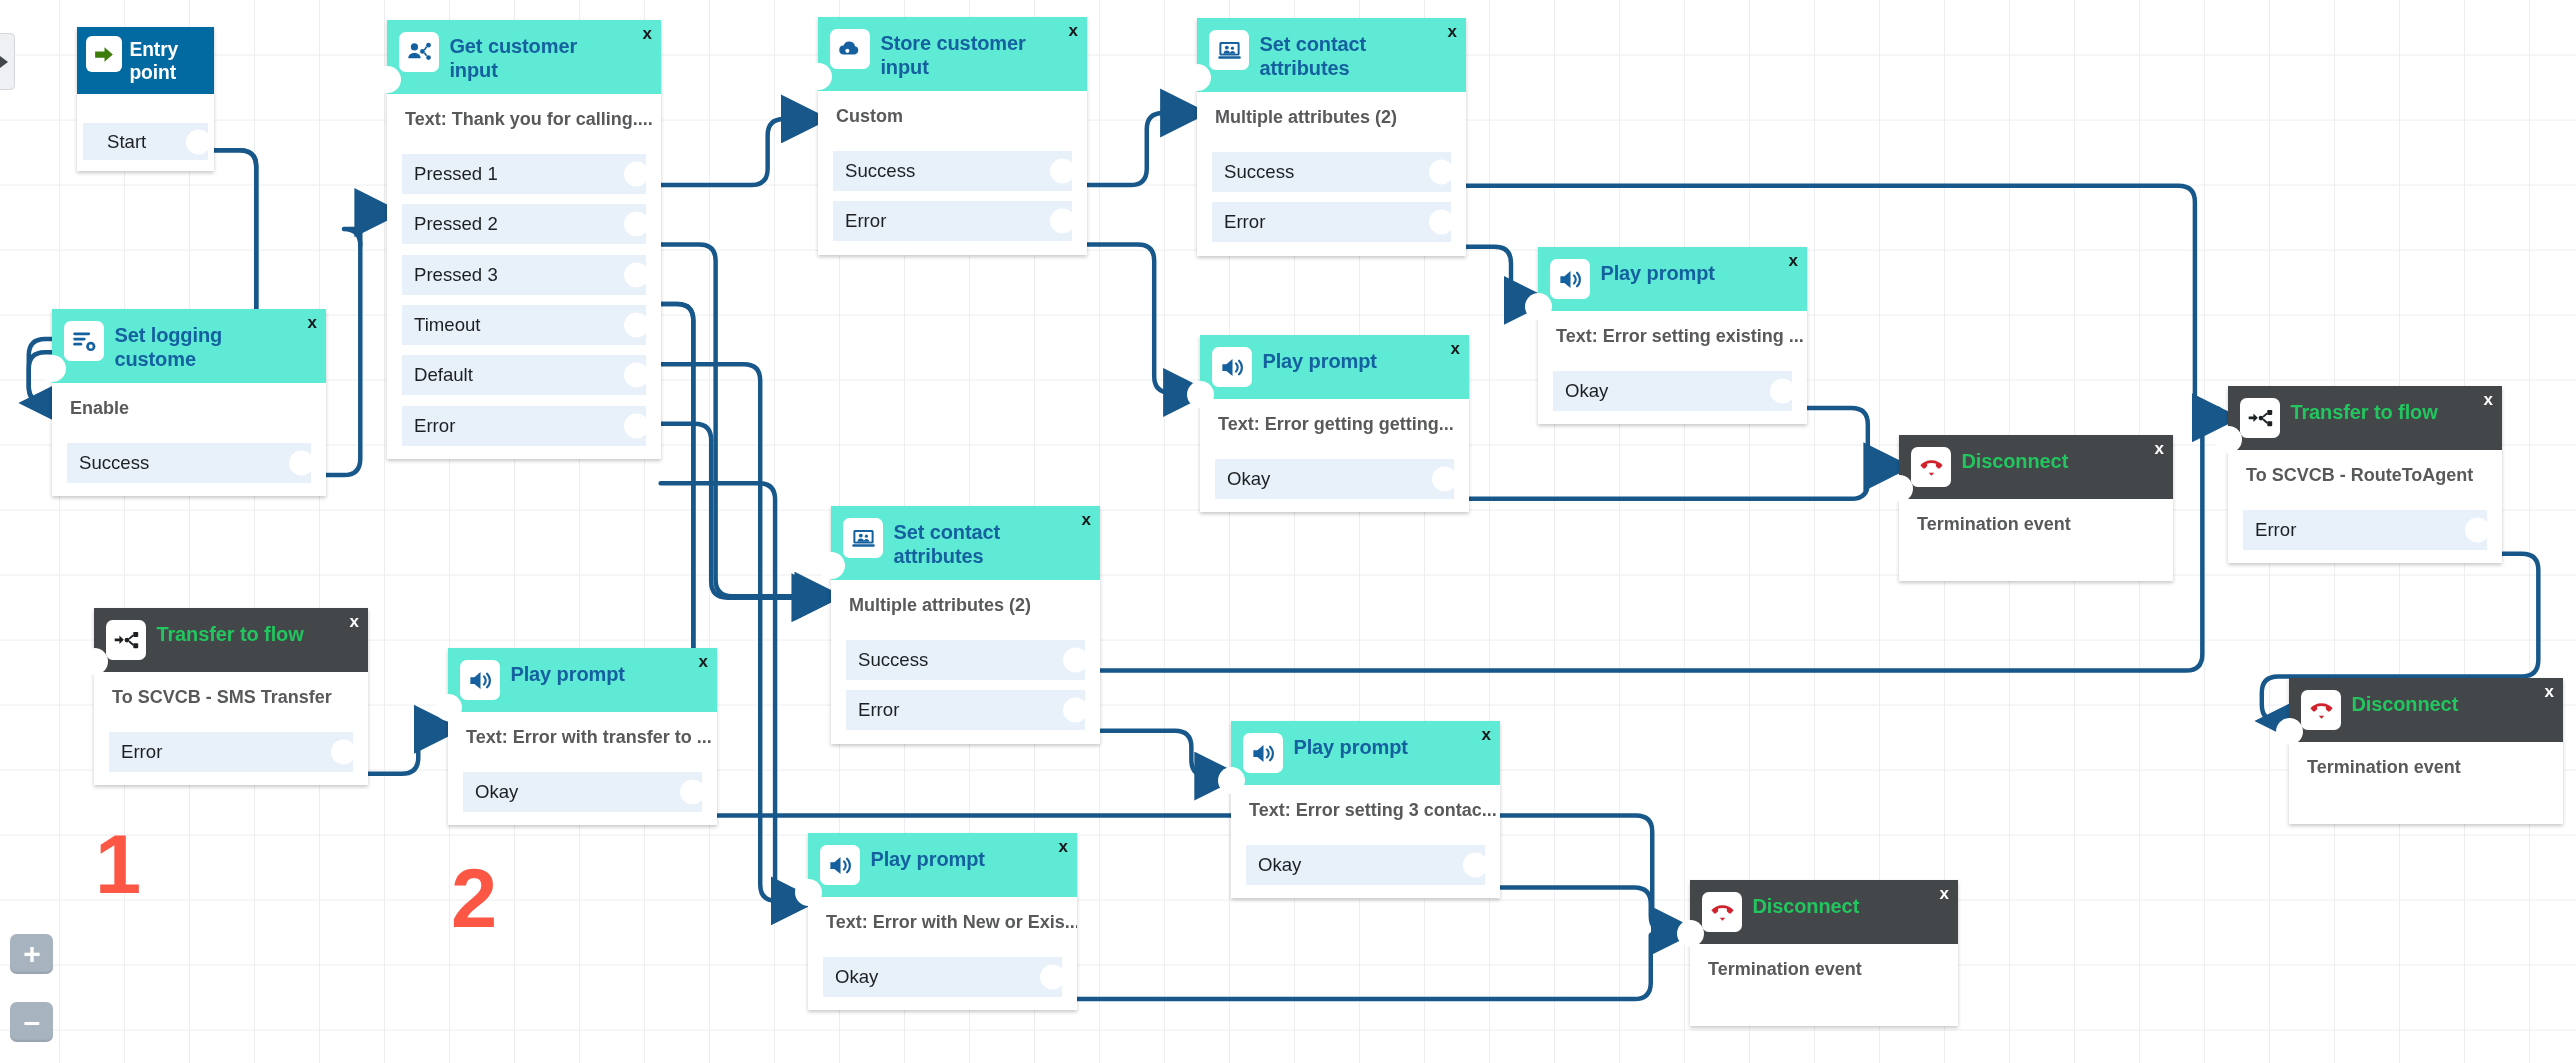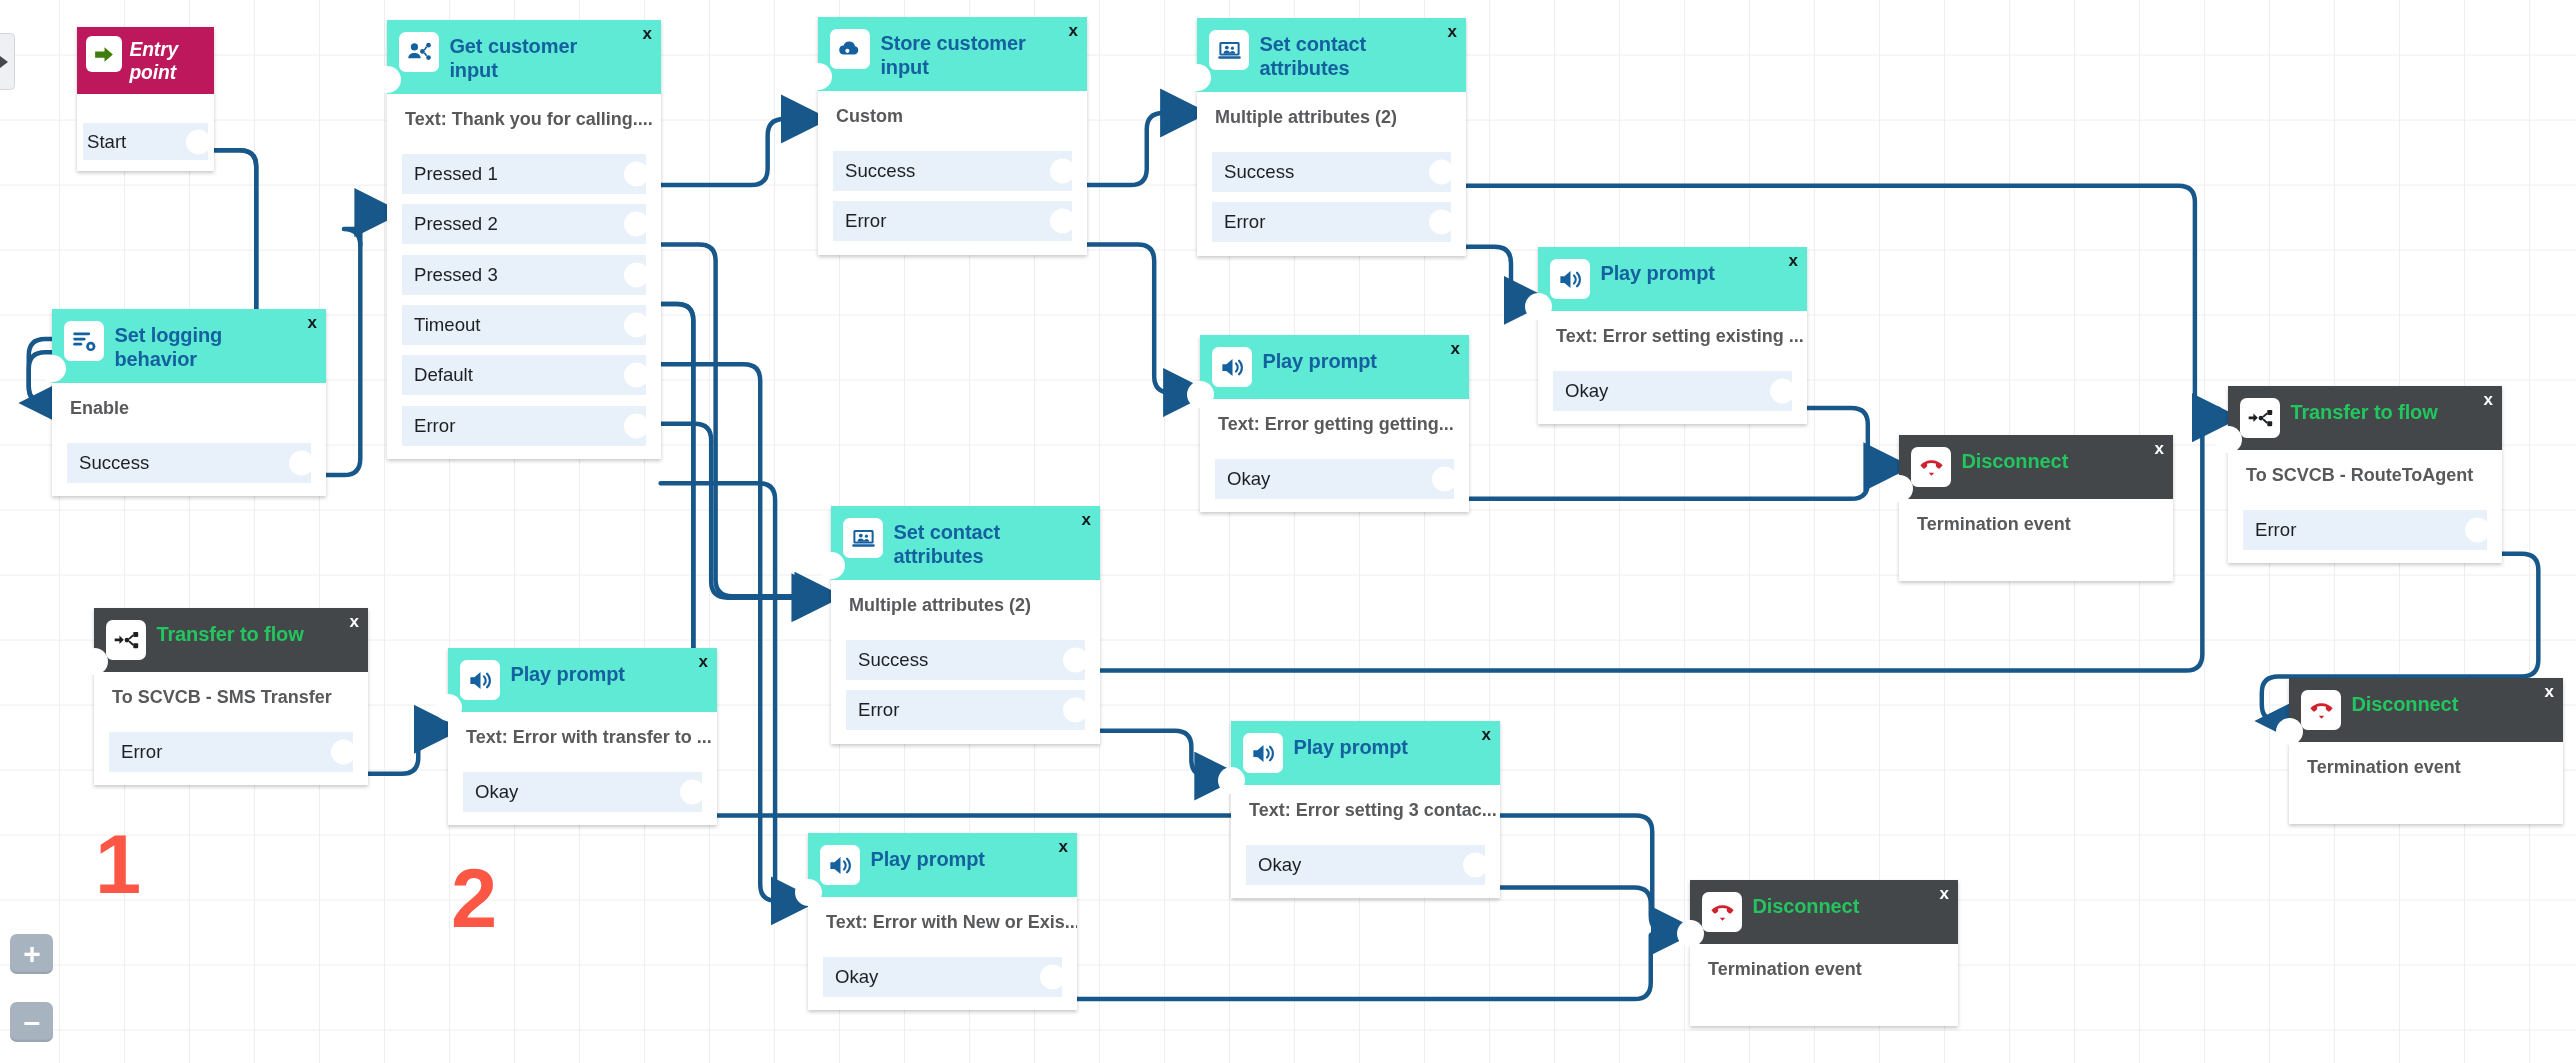--- a/index.html
+++ b/index.html
@@ -28,21 +28,21 @@
   }
   .node .hdr{
     position:relative;
     display:flex;align-items:flex-start;
     padding:12px 13.4px 12px 12px;
     min-height:51px;
     box-sizing:border-box;
   }
   .node.blue .hdr{background:#5eead4;}
   .node.dark .hdr{background:#43474a;}
-  .node.green .hdr{background:#be185d;font-style:italic;}
+  .node.green .hdr{background:#0369a1;}
   .node .hdr .ico{
     width:40px;height:40px;flex:0 0 40px;
     background:#ffffff;border-radius:6.7px;
     display:flex;align-items:center;justify-content:center;
     margin-right:10.4px;
   }
   .node.green .hdr .ico{background:#ffffff;}
   .node .hdr .ttl{
     font-size:20px;font-weight:bold;line-height:1.18;
     padding-top:3px;padding-right:19.3px;
@@ -87,21 +87,21 @@
     background:#ffffff;
   }
 
   
   .node.green{width:137px;}
   .node.green .hdr{padding:9px 9px 9px 9px;min-height:0;}
   .node.green .hdr .ico{width:36px;height:36px;flex:0 0 36px;border-radius:6px;margin-right:7.4px;}
   .node.green .hdr .ttl{font-size:19.3px;padding-right:0;}
   .node.green .body{padding:13.4px 0 10.4px 0;}
   .node.green .port{height:37px;margin:0 6px 0 6px;}
-  .node.green .port .plabel{font-size:18.6px;padding-left:4px;}
+  .node.green .port .plabel{font-size:18.6px;padding-left:24px;}
 
   
   .annot{
     position:absolute;color:#fc5645;font-weight:bold;
     font-size:83px;line-height:1;z-index:20;
     font-family:"Liberation Sans",sans-serif;
   }
   
   .zoomctl{
     position:absolute;z-index:30;
@@ -314,21 +314,21 @@
         <div class="hdr">
           <div class="ico">
             <svg width="27" height="27" viewBox="0 0 24 24" aria-hidden="true">
         <rect x="2" y="4" width="15" height="2.4" rx="1.2" fill="#15609e"></rect>
         <rect x="2" y="8.6" width="11" height="2.4" rx="1.2" fill="#15609e"></rect>
         <rect x="2" y="13.2" width="8" height="2.4" rx="1.2" fill="#15609e"></rect>
         <circle cx="17.6" cy="16.4" r="4.1" fill="#15609e"></circle>
         <rect x="16.1" y="14.6" width="3" height="3.6" rx="1.1" fill="#ffffff"></rect>
             </svg>
           </div>
-          <div class="ttl">Set logging behavior</div>
+          <div class="ttl">Set logging custome</div>
           <div class="close">x</div>
         </div>
         <div class="inport" style="top: 46px;"></div>
         <div class="body">
           <div class="subtitle">Enable</div>
           <div class="spacer"></div>
           <div class="port">
             <span class="plabel">Success</span>
             <span class="dot"></span>
           </div>

